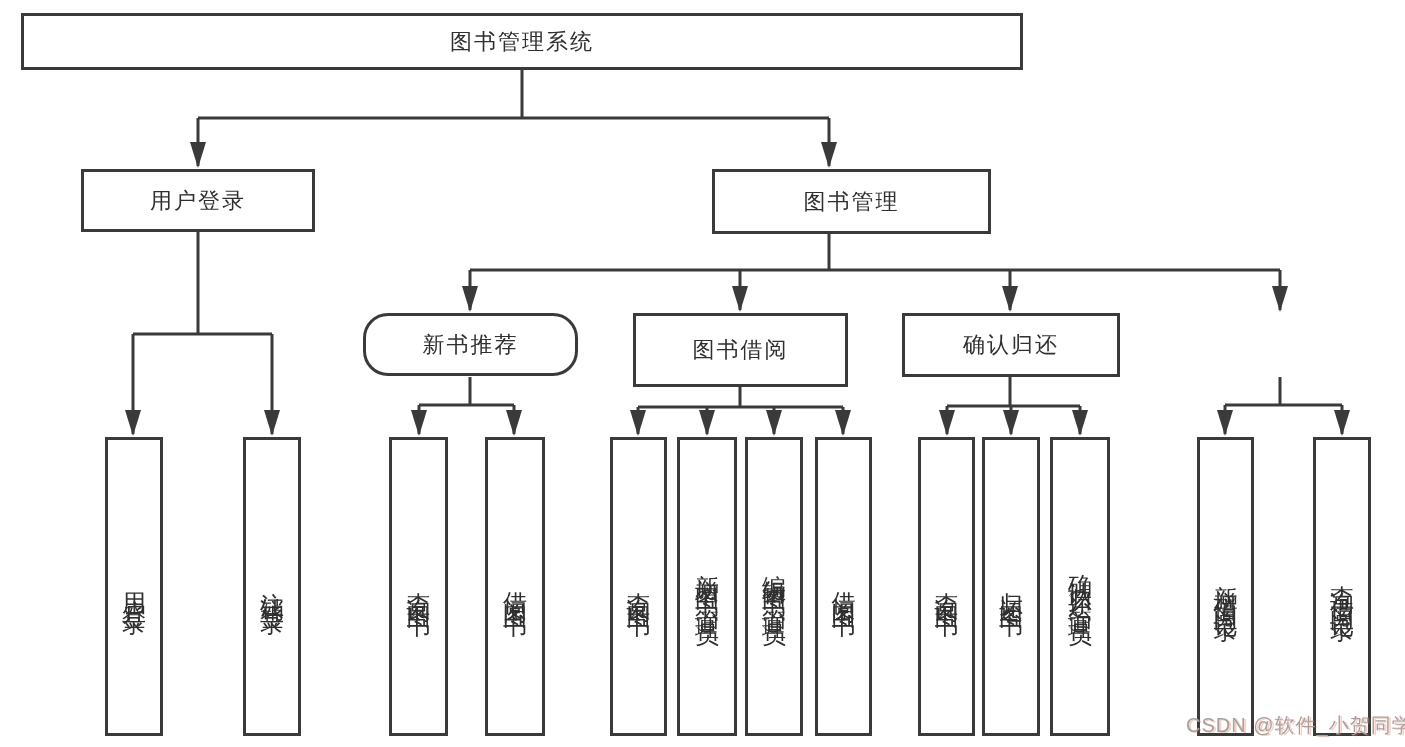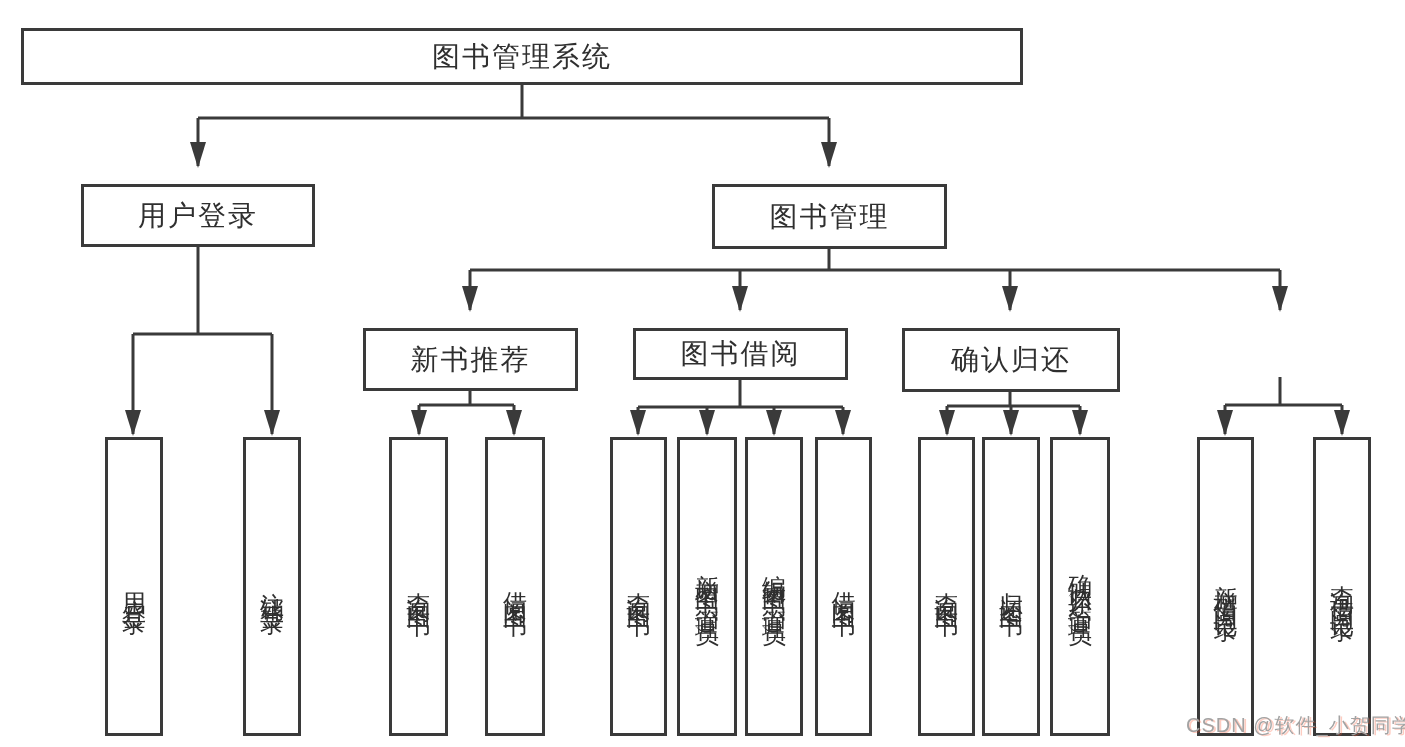--- a/index.html
+++ b/index.html
@@ -21,24 +21,23 @@
     position: absolute;
     box-sizing: border-box;
     border: 3px solid #3a3a3a;
     background: #ffffff;
     display: flex;
     align-items: center;
     justify-content: center;
     color: #2f2f2f;
   }
   .hnode {
-    font-size: 28px;
+    font-size: 22px;
     letter-spacing: 2px;
     white-space: nowrap;
-    margin-top: 15px;
   }
   .vnode {
     top: 437px;
     height: 299px;
     writing-mode: vertical-rl;
     text-orientation: mixed;
     font-size: 24px;
     letter-spacing: 7px;
     line-height: 1;
   }
@@ -113,24 +112,24 @@
       <polygon points="1011,436 1003,410 1019,410"></polygon>
       <polygon points="1080,436 1072,410 1088,410"></polygon>
       <polygon points="1225,436 1217,410 1233,410"></polygon>
       <polygon points="1342,436 1334,410 1350,410"></polygon>
     </g>
   </svg>
 
   <div class="node hnode" style="left:21px; top:13px; width:1002px; height:57px;">图书管理系统</div>
 
   <div class="node hnode" style="left:81px; top:169px; width:234px; height:63px;">用户登录</div>
-  <div class="node hnode" style="left:712px; top:169px; width:235px; height:65px;text-align:center;">图书管理</div>
+  <div class="node hnode" style="left:712px; top:169px; width:279px; height:65px;text-align:center;">图书管理</div>
 
-  <div class="node hnode" style="left:363px; top:313px; width:215px; height:63px;">新书推荐</div>
-  <div class="node hnode" style="left:633px; top:313px; width:215px; height:52px;">图书借阅</div>
+  <div class="node hnode" style="left:363px; top:313px; width:215px; height:63px;border-radius:25px;">新书推荐</div>
+  <div class="node hnode" style="left:633px; top:313px; width:215px; height:74px;">图书借阅</div>
   <div class="node hnode" style="left:902px; top:313px; width:218px; height:64px;">确认归还</div>
 
   <div class="node vnode" style="left:105px; width:58px;">用户登录</div>
   <div class="node vnode" style="left:243px; width:58px;">注销登录</div>
 
   <div class="node vnode" style="left:389px; width:59px;">查询图书</div>
   <div class="node vnode" style="left:485px; width:60px;">借阅图书</div>
 
   <div class="node vnode" style="left:610px; width:57px;">查询图书</div>
   <div class="node vnode" style="left:677px; width:60px;">新增图书（管理员）</div>

